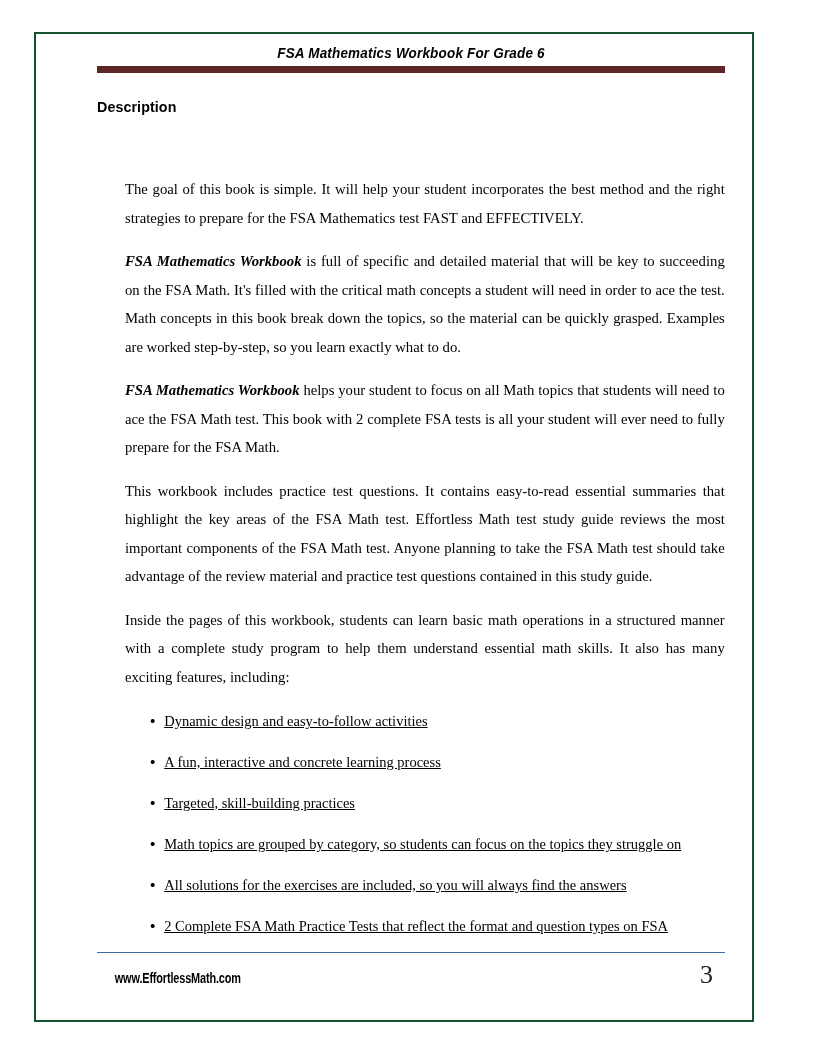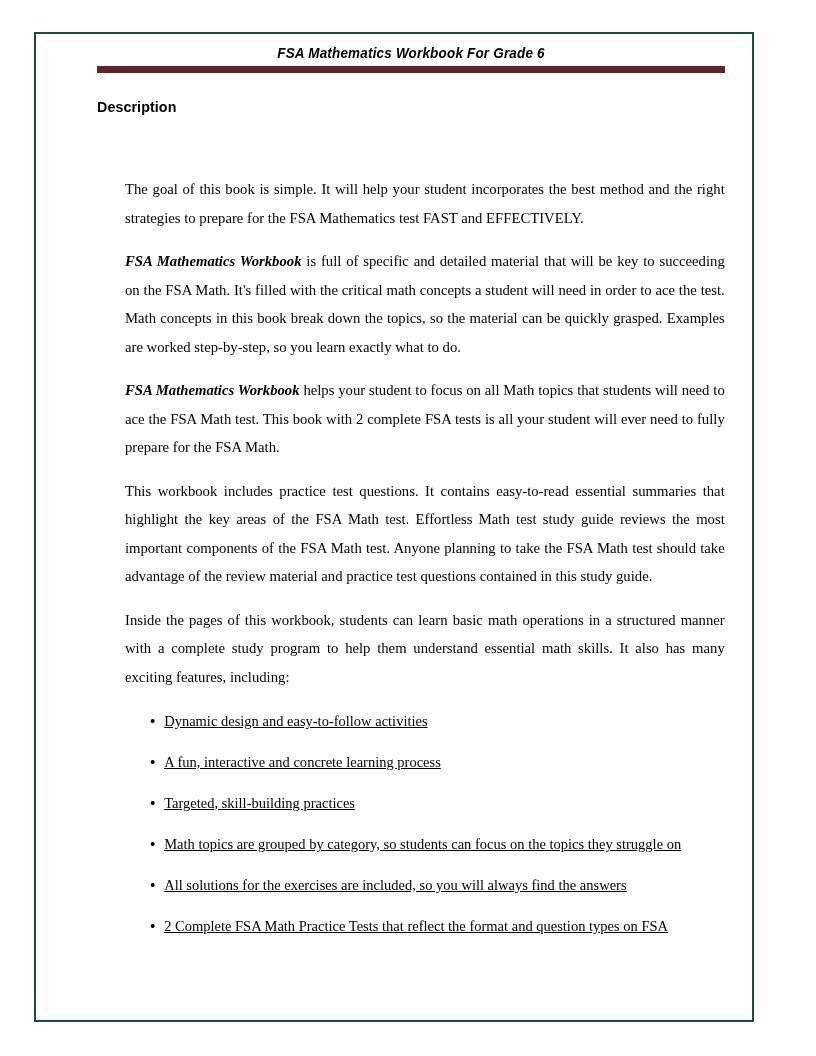--- a/index.html
+++ b/index.html
@@ -204,14 +204,21 @@
         <span>All solutions for the exercises are included, so you will always find the answers</span>
       </li>
       <li>
         <span class="bullet-dot"></span>
         <span>2 Complete FSA Math Practice Tests that reflect the format and question types on FSA</span>
       </li>
     </ul>
 
   </div>
 
+  <div class="doc-footer">
+    <div class="footer-rule"></div>
+    <div class="footer-row">
+      <div class="footer-site">www.EffortlessMath.com</div>
+      <div class="footer-page-number">3</div>
+    </div>
+  </div>
 
 </div>
 
 </body></html>

